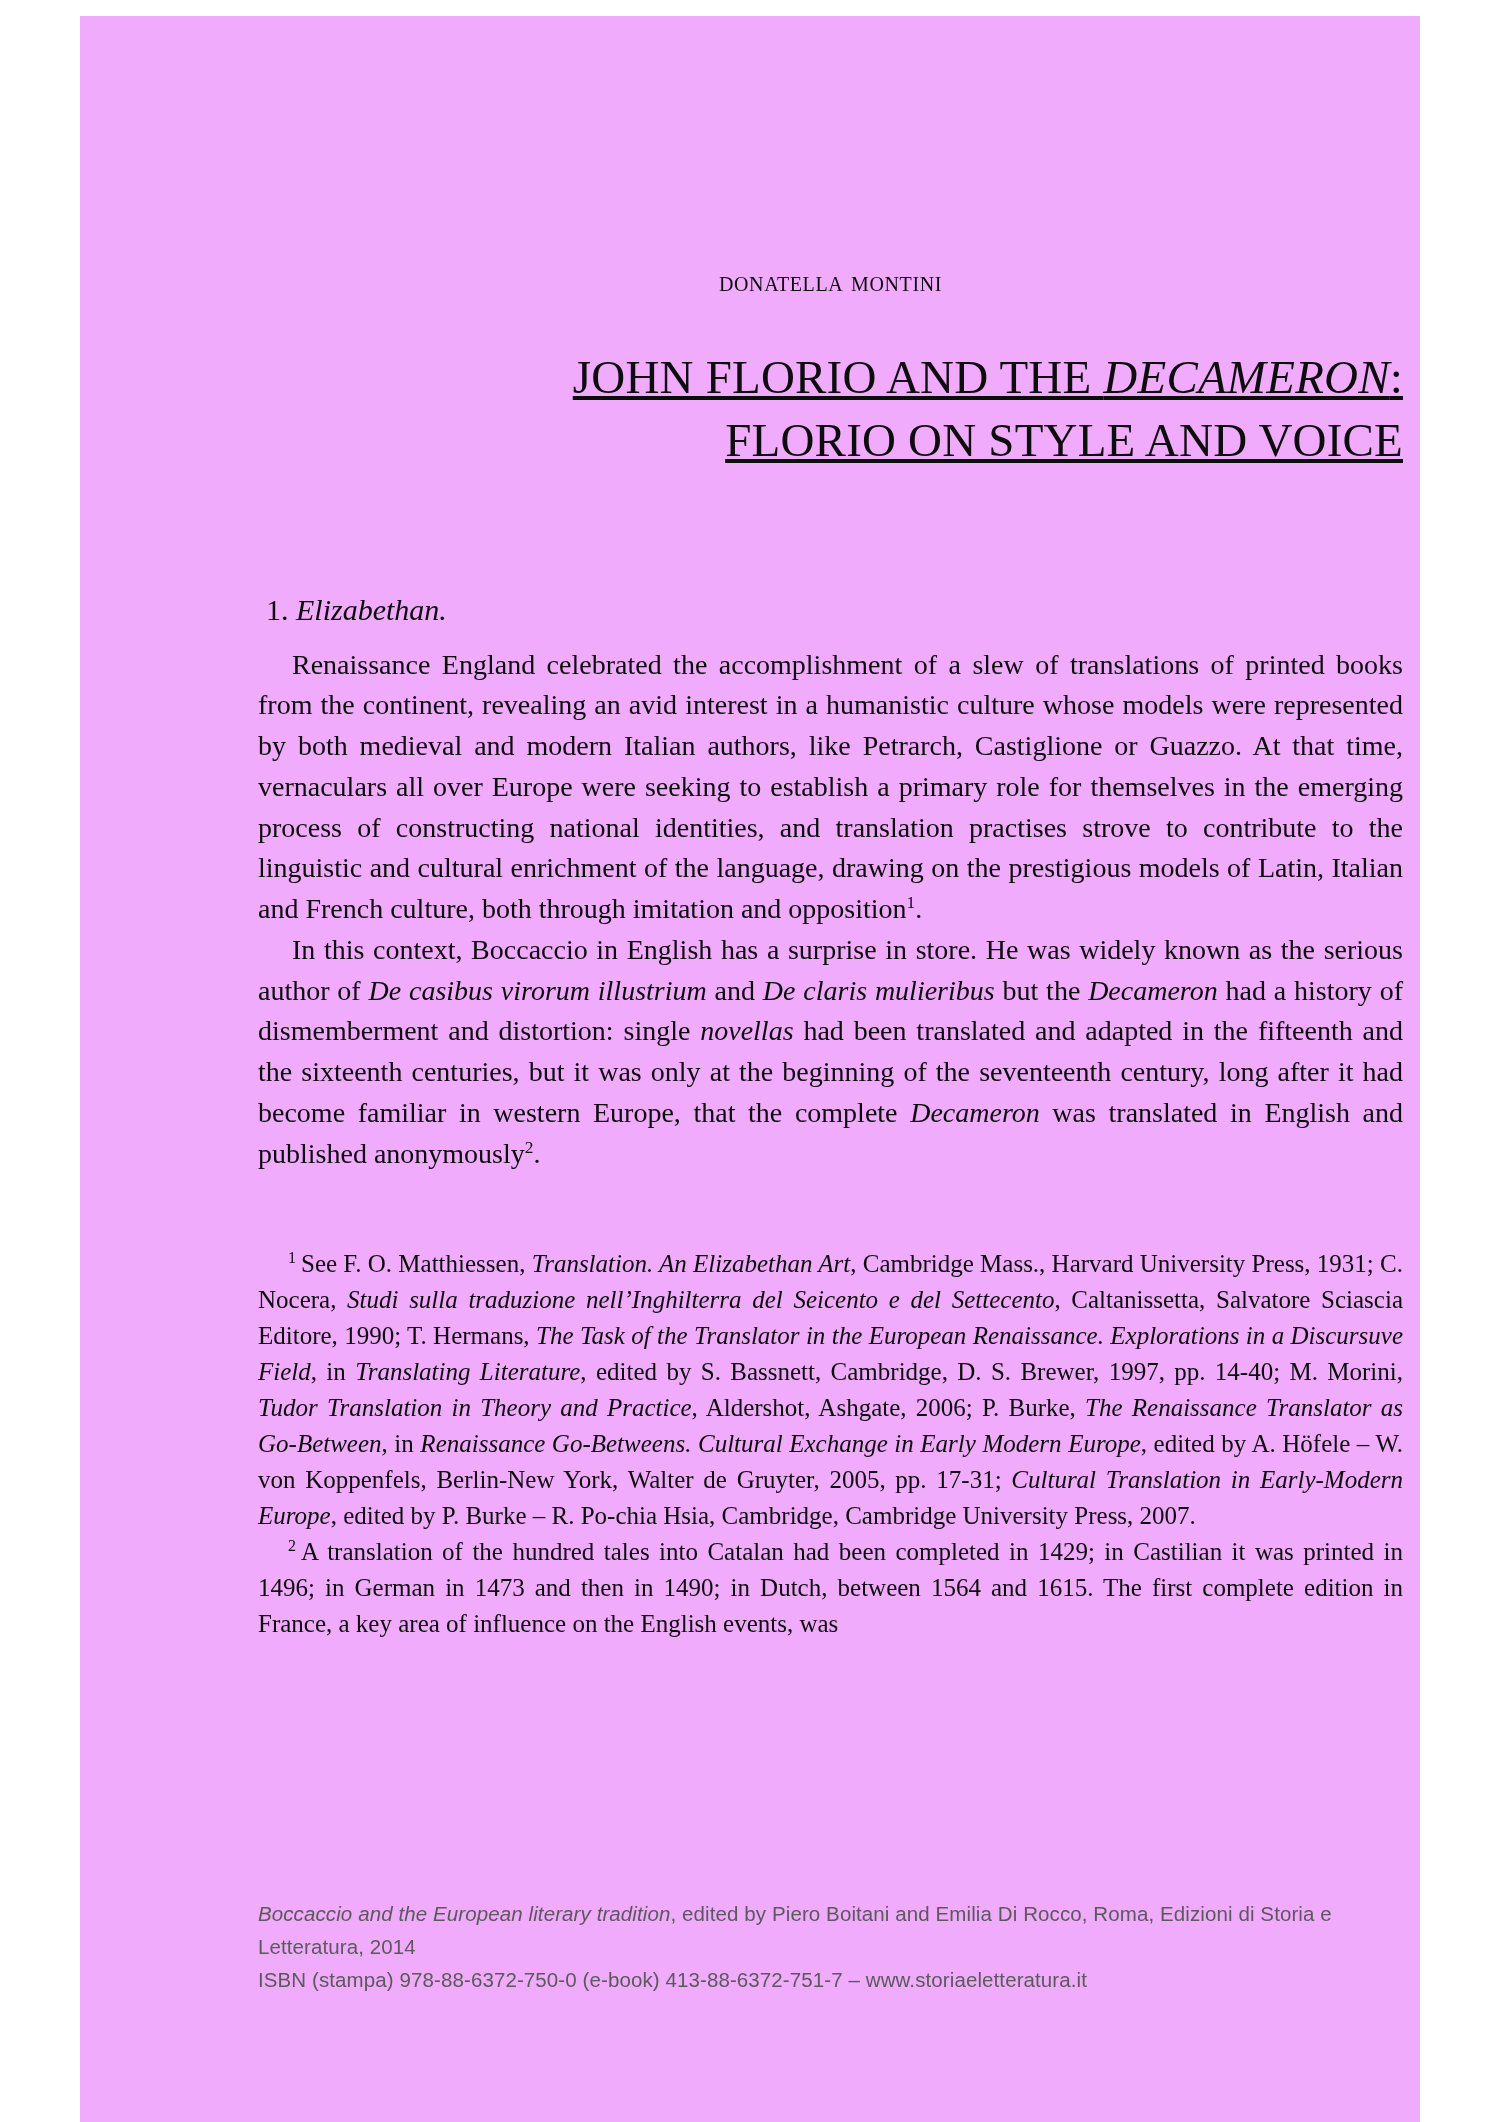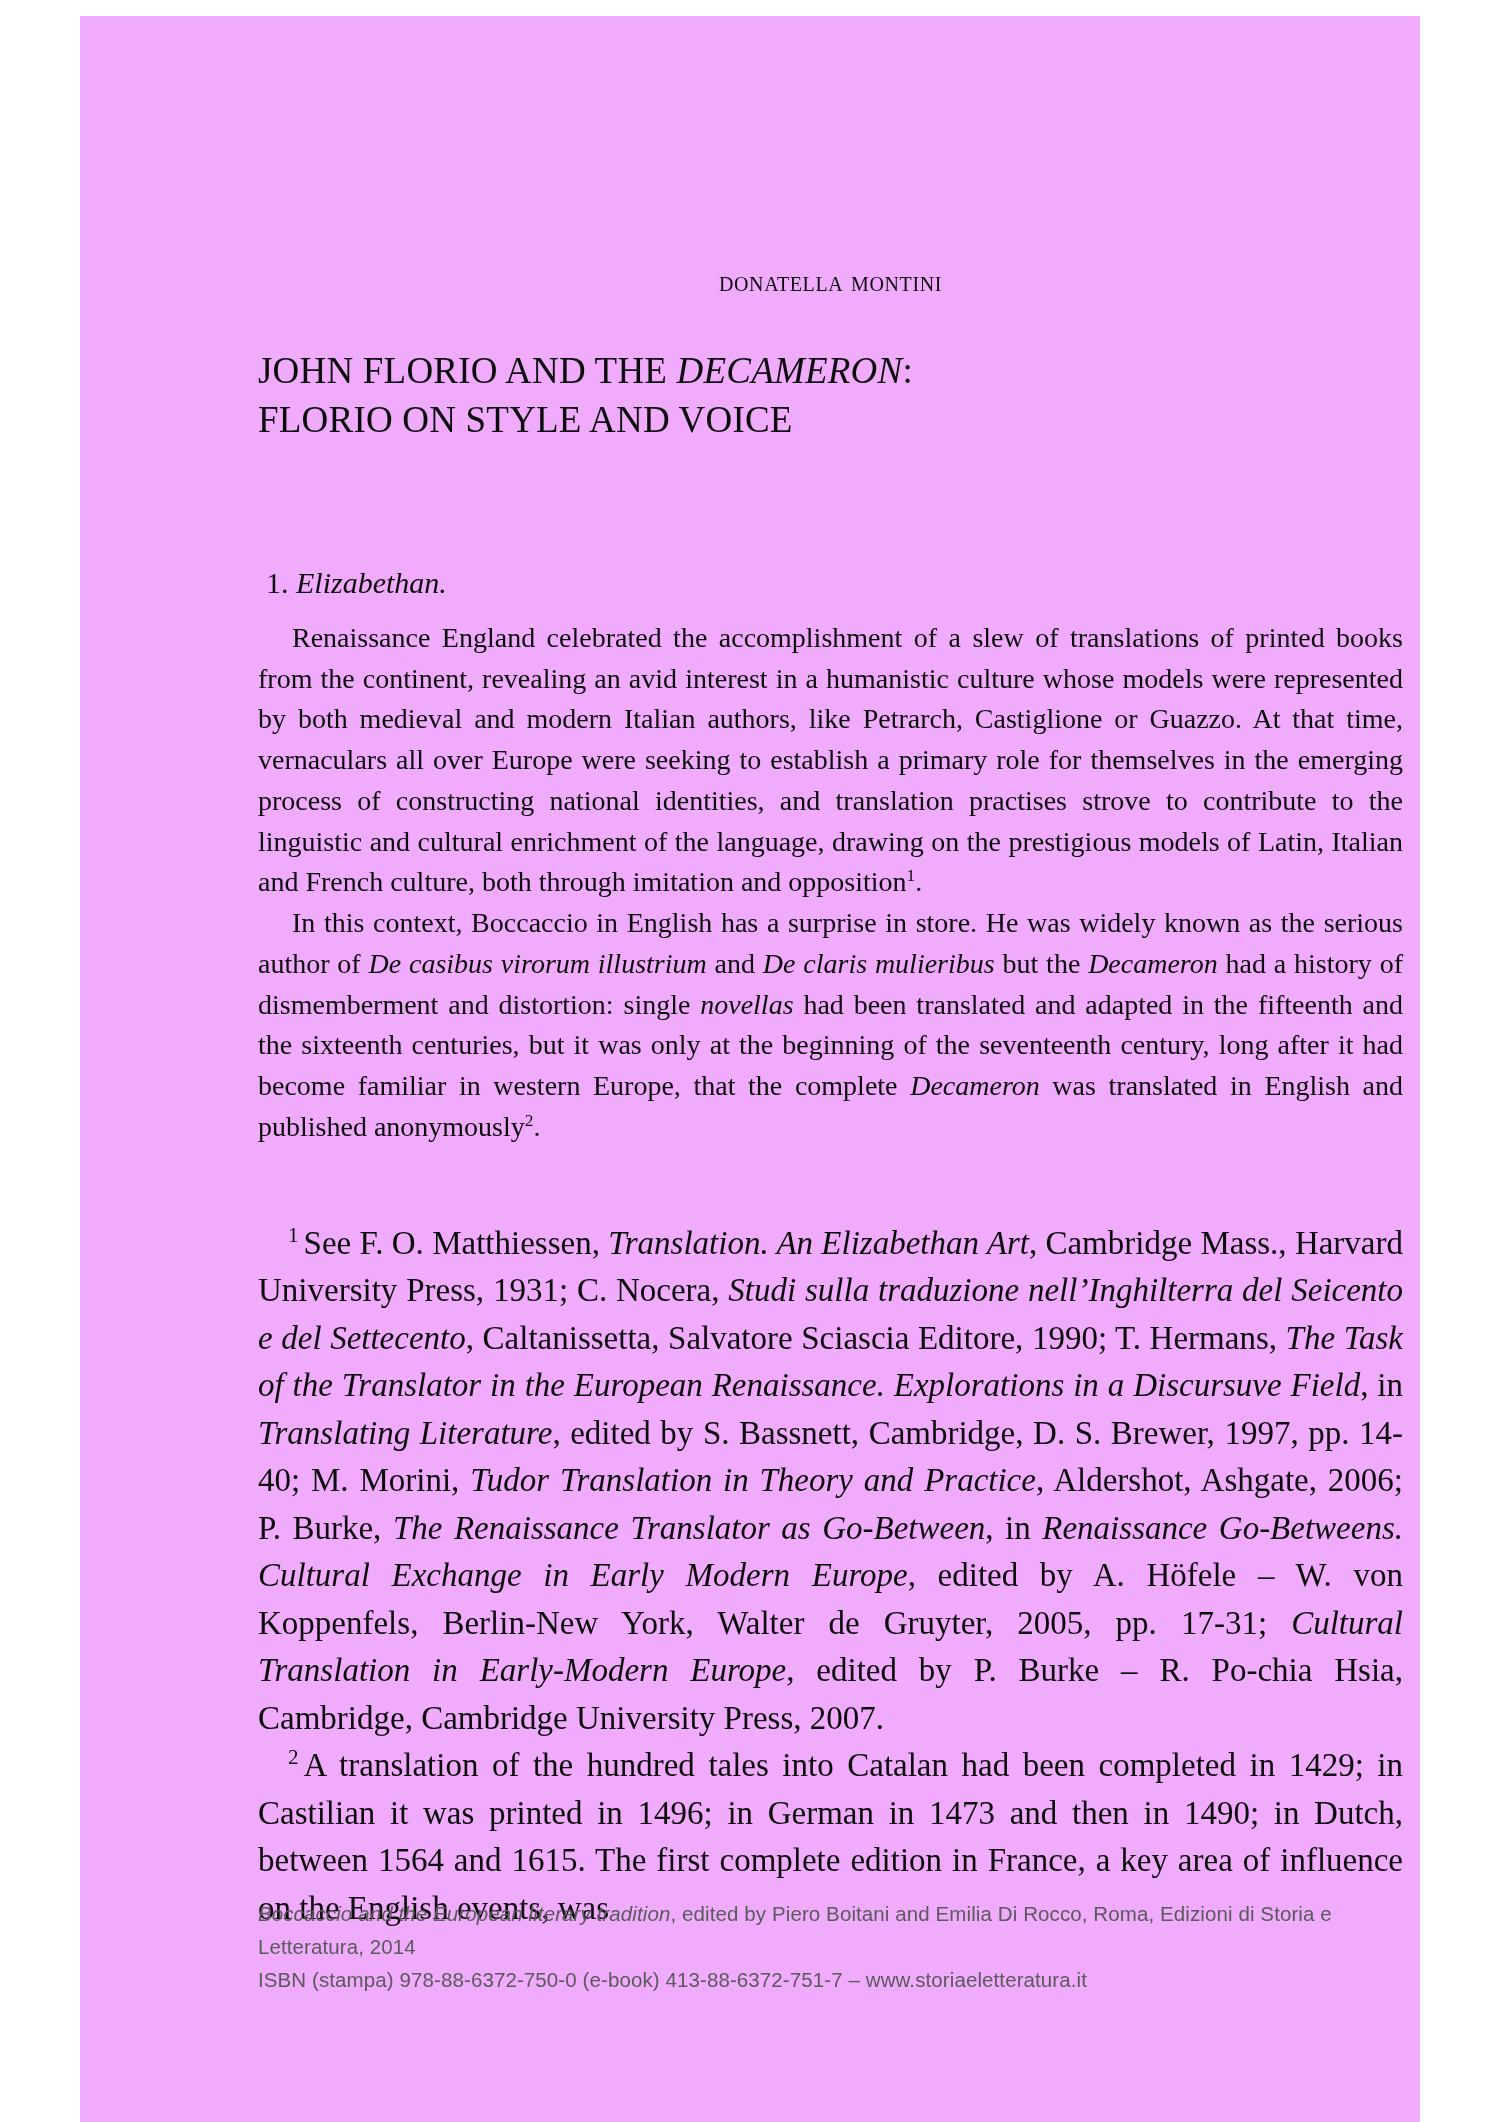--- a/index.html
+++ b/index.html
@@ -30,25 +30,26 @@
     font-size: 29px;
     letter-spacing: 0.6px;
     margin-top: 248px;
     font-variant: small-caps;
     text-transform: lowercase;
     line-height: 1.2;
   }
   .author::first-letter { font-size: 29px; }
 
   .title {
-    text-align: left;
-    font-size: 37px;
+    text-align: right;
+    font-size: 47px;
     line-height: 1.34;
     margin-top: 47px;
     letter-spacing: 0.2px;
+    text-decoration: underline;
   }
   .title em { font-style: italic; }
 
   
   .section-heading {
     font-size: 30px;
     margin-top: 118px;
     padding-left: 8px;
     line-height: 1.3;
   }
@@ -70,21 +71,21 @@
   .body-par em { font-style: italic; }
   .body-par sup, .fn sup, .fn .fnmark {
     font-size: 0.62em;
     vertical-align: super;
     line-height: 0;
   }
 
   
   .footnotes {
     margin-top: 72px;
-    font-size: 33px;
+    font-size: 25px;
     line-height: 1.44;
     text-align: justify;
   }
   .fn {
     margin: 0;
     text-indent: 30px;
   }
   .fn em { font-style: italic; }
   .fn .fnmark {
     font-size: 0.64em;

